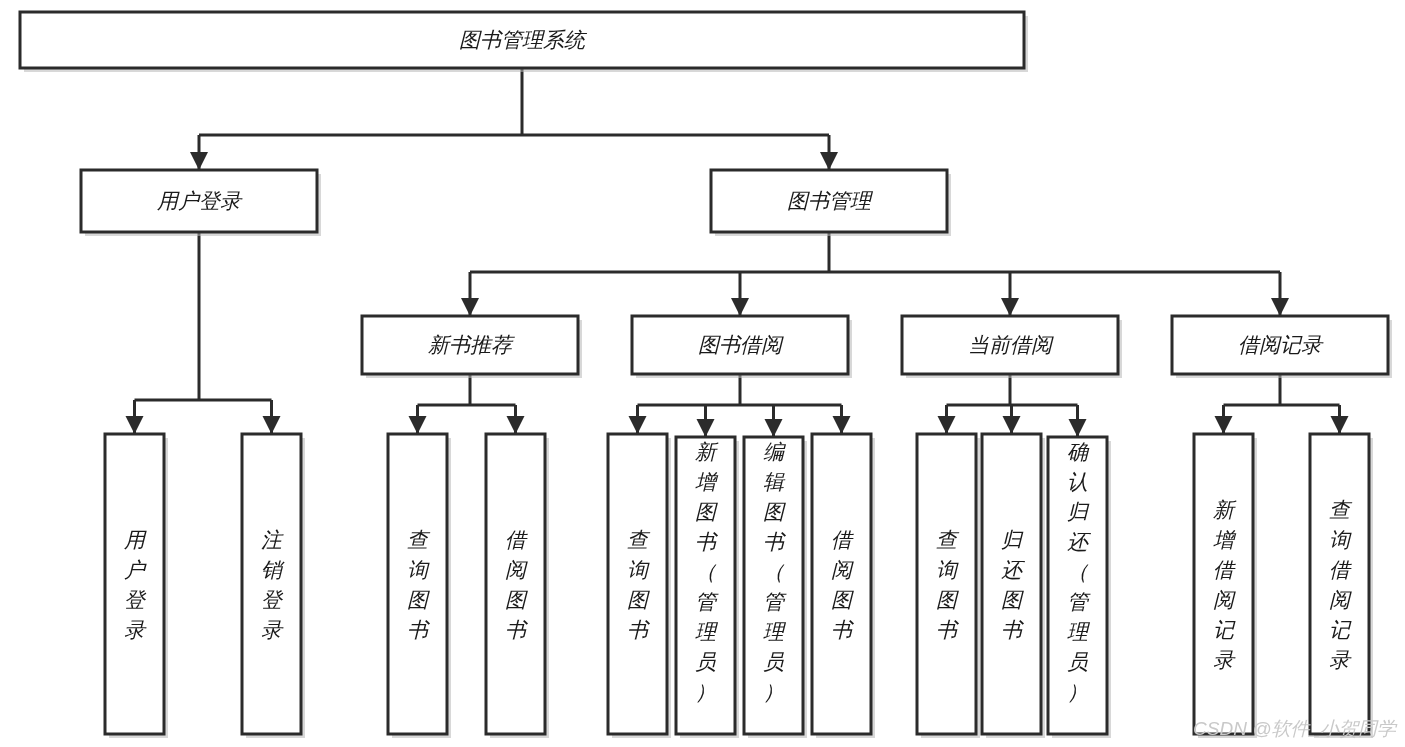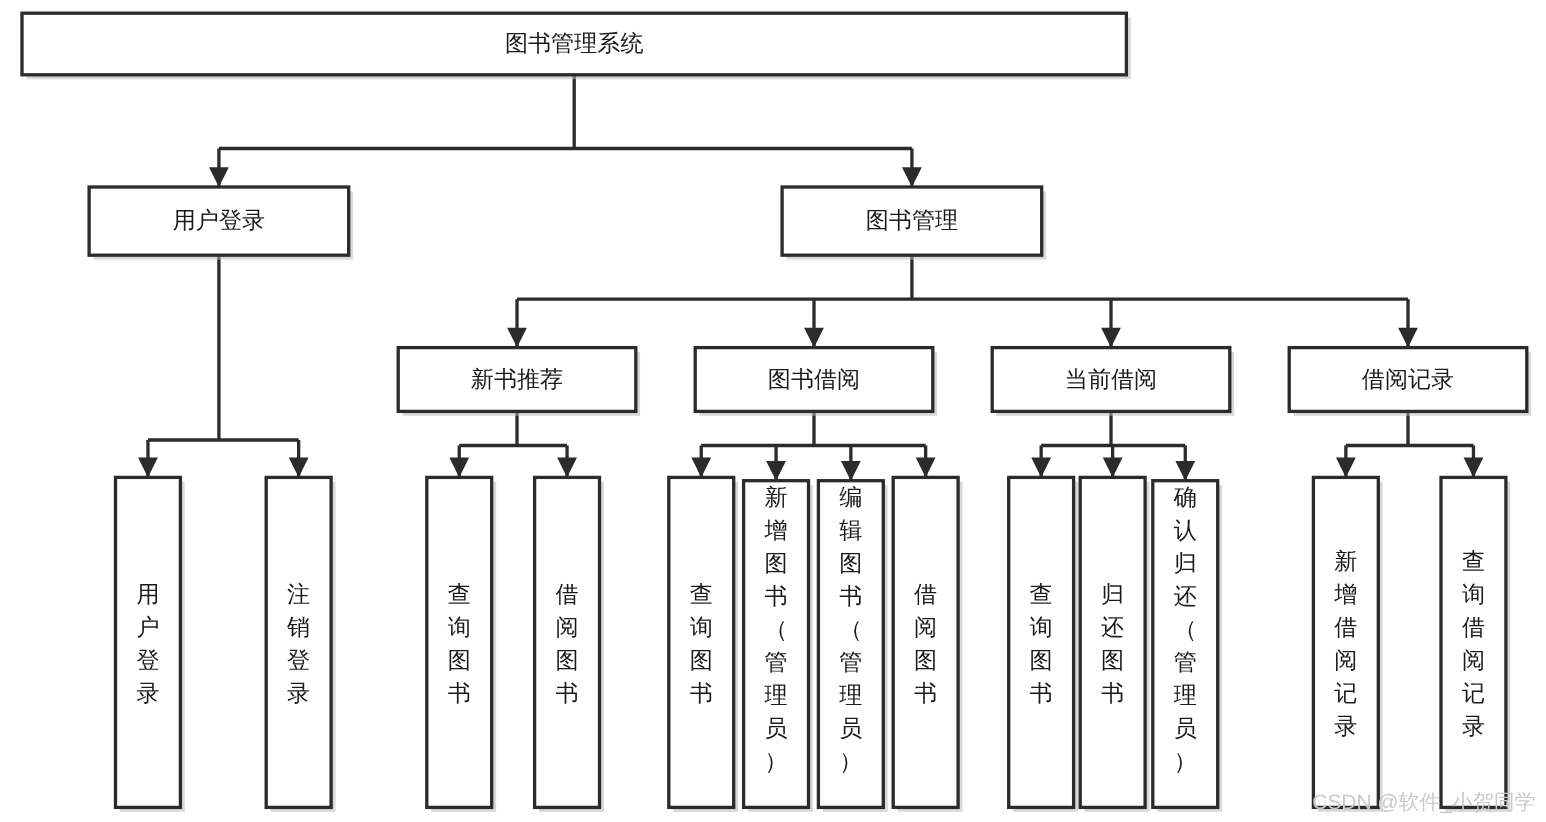--- a/index.html
+++ b/index.html
@@ -12,20 +12,21 @@
     width: 1405px;
     height: 747px;
     font-family: "Liberation Sans", "DejaVu Sans", sans-serif;
     overflow: hidden;
     position: relative;
   }
   #diagram-root {
     position: relative;
     width: 1205px;
     height: 747px;
+    font-style: italic;
   }
   svg.diagram-canvas {
     display: block;
     width: 1405px;
     height: 747px;
   }
   .node-box {
     fill: #ffffff;
     stroke: #2b2b2b;
     stroke-width: 3;

